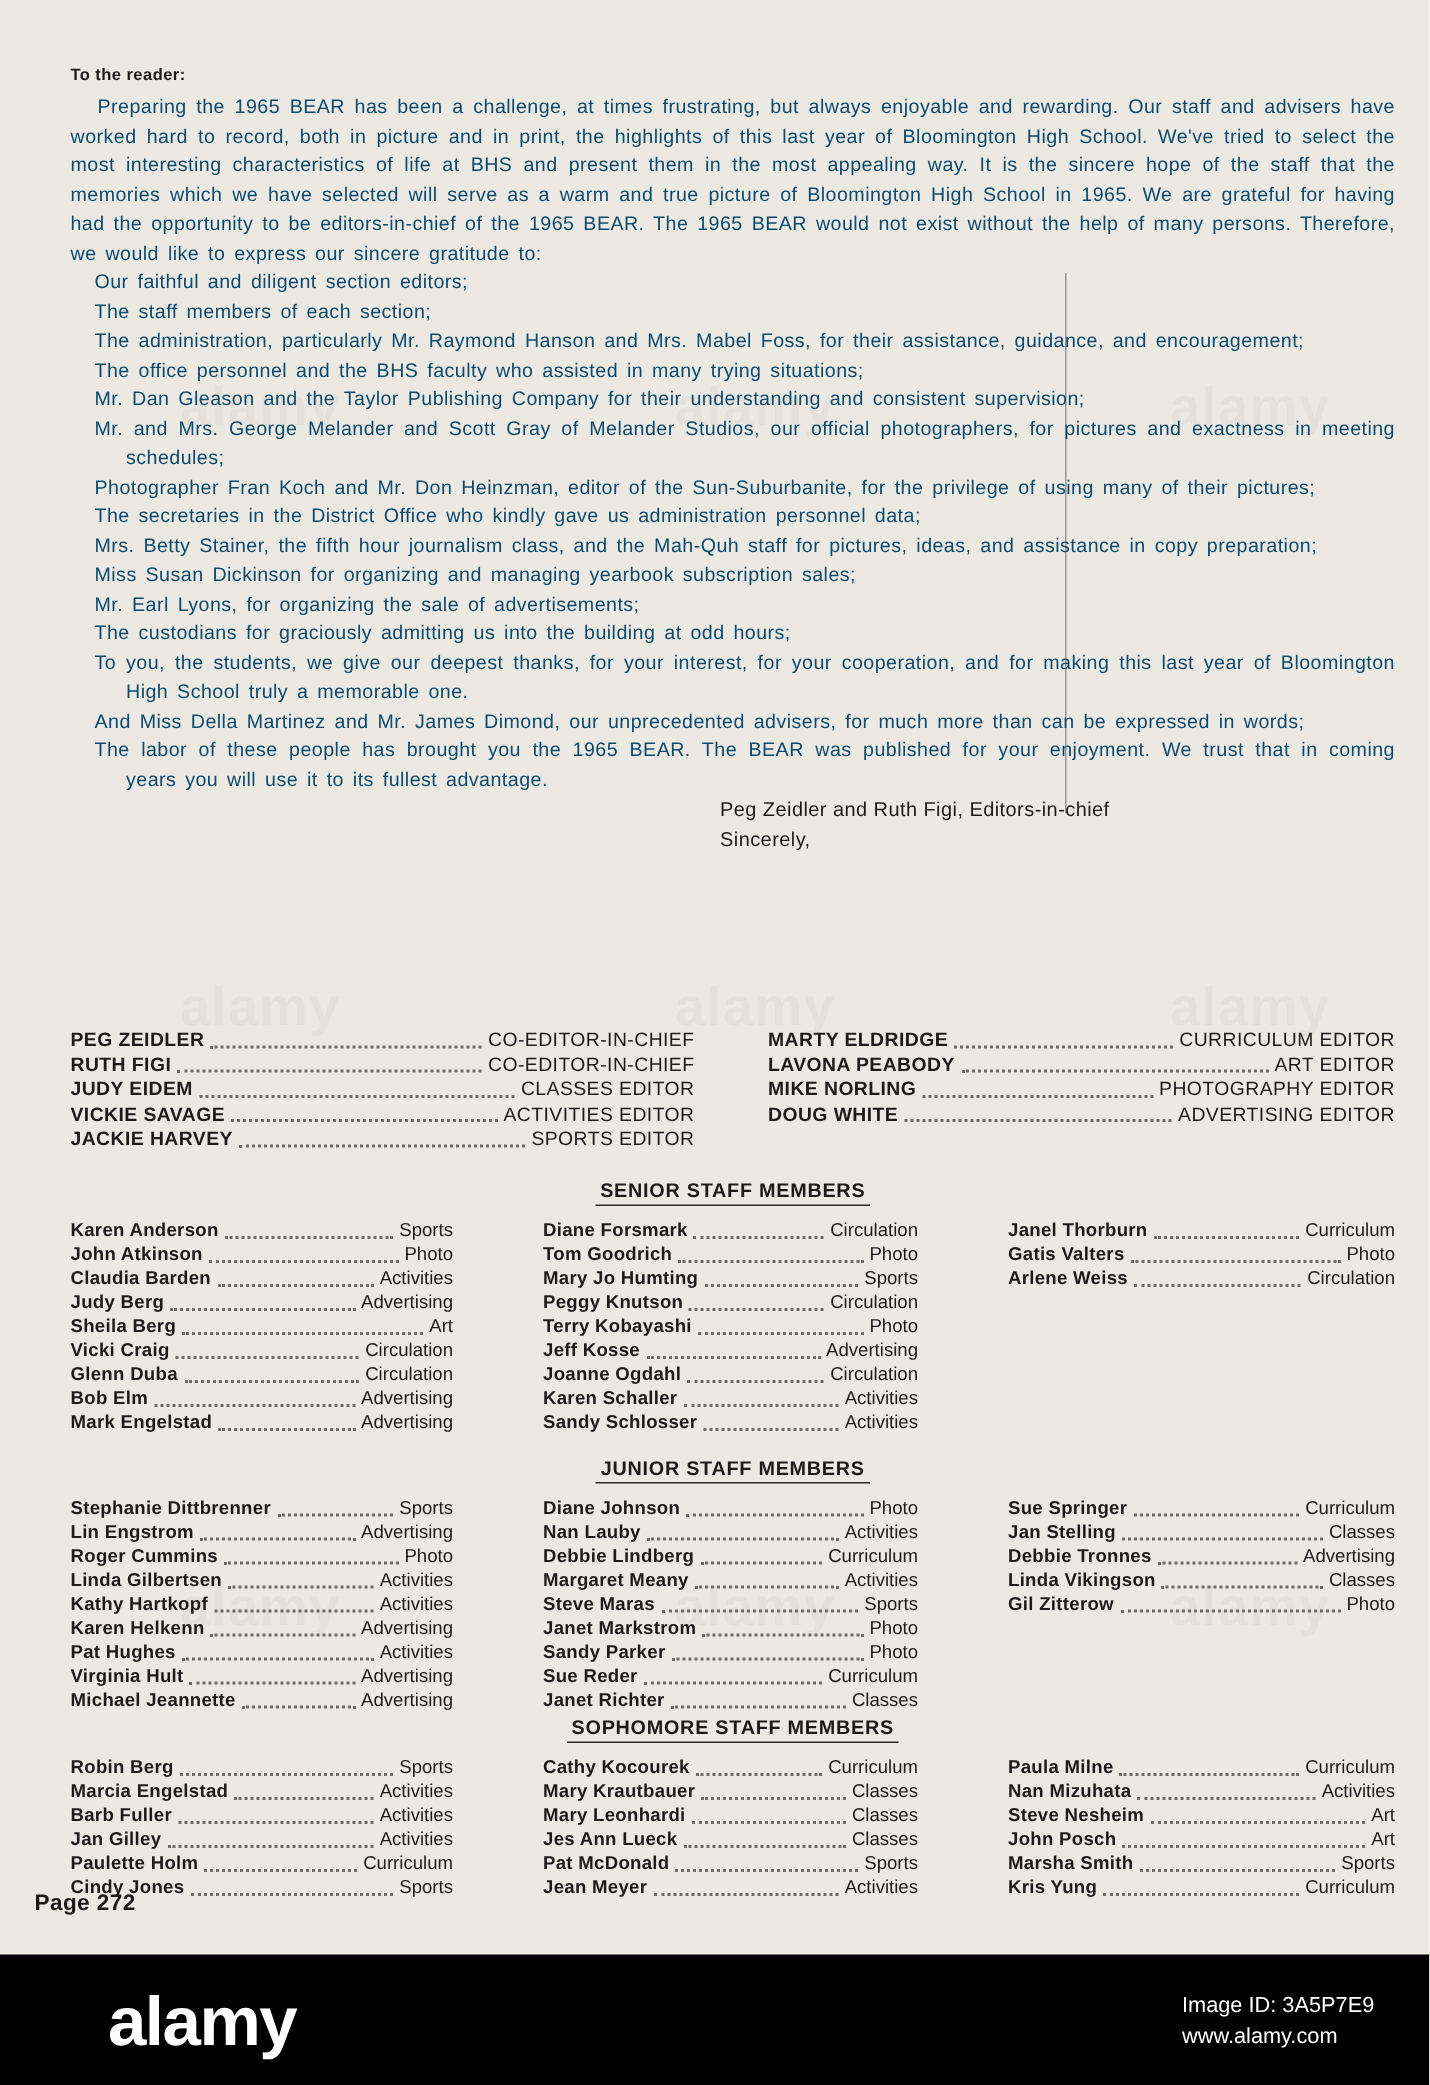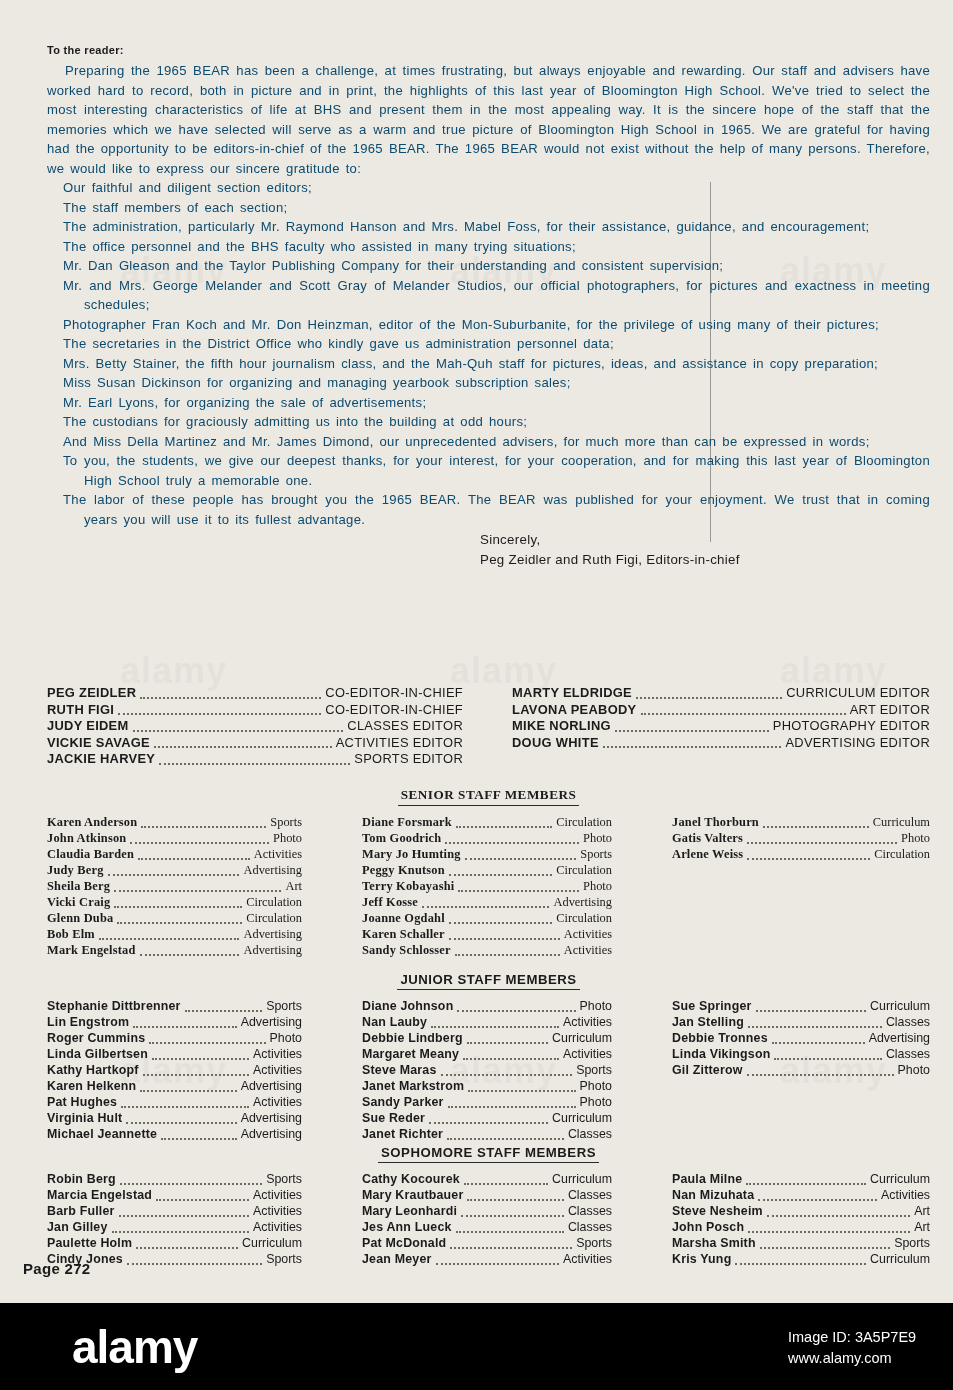--- a/index.html
+++ b/index.html
@@ -32,21 +32,21 @@
   .ed-col { width: 416px; }
   .ed-col.right { width: 418px; }
   .ed-row { display: flex; align-items: baseline; height: 16.5px; font-size: 12.9px; }
   .ed-name { font-weight: bold; white-space: nowrap; letter-spacing: .3px; }
   .ed-title { white-space: nowrap; letter-spacing: .3px; }
 
   .leader { flex: 1; border-bottom: 2px dotted #6e6a64; margin: 0 4px 3px; align-self: flex-end; min-width: 12px; }
 
   
   .staff-section { position: absolute; left: 0; width: 883px; }
-  .s-senior { top: 741px; font-family: Liberation Serif, serif; }
+  .s-senior { top: 741px; }
   .s-junior { top: 926px; }
   .s-sophomore { top: 1099px; }
   .staff-heading-row { text-align: center; margin-bottom: 9px; }
   .staff-heading { display: inline-block; font-weight: bold; font-size: 13.2px; letter-spacing: .5px; border-bottom: 1.5px solid #2a2a2a; padding: 0 3px 2px; }
   .staff-cols { display: flex; justify-content: space-between; text-align: right; }
   .col1 { width: 255px; } .col2 { width: 250px; } .col3 { width: 258px; }
   .staff-row { display: flex; align-items: baseline; height: 16px; font-size: 12.4px; }
   .staff-name { font-weight: bold; white-space: nowrap; letter-spacing: .2px; }
   .staff-role { white-space: nowrap; }
 
@@ -87,41 +87,41 @@
   <p class="ack-item">The staff members of each section;</p>
 
   <p class="ack-item">The administration, particularly Mr. Raymond Hanson and Mrs. Mabel Foss, for their assistance, guidance, and encouragement;</p>
 
   <p class="ack-item">The office personnel and the BHS faculty who assisted in many trying situations;</p>
 
   <p class="ack-item">Mr. Dan Gleason and the Taylor Publishing Company for their understanding and consistent supervision;</p>
 
   <p class="ack-item">Mr. and Mrs. George Melander and Scott Gray of Melander Studios, our official photographers, for pictures and exactness in meeting schedules;</p>
 
-  <p class="ack-item">Photographer Fran Koch and Mr. Don Heinzman, editor of the Mon-Suburbanite, for the privilege of using many of their pictures;</p>
+  <p class="ack-item">Photographer Fran Koch and Mr. Don Heinzman, editor of the Sun-Suburbanite, for the privilege of using many of their pictures;</p>
 
   <p class="ack-item">The secretaries in the District Office who kindly gave us administration personnel data;</p>
 
   <p class="ack-item">Mrs. Betty Stainer, the fifth hour journalism class, and the Mah-Quh staff for pictures, ideas, and assistance in copy preparation;</p>
 
   <p class="ack-item">Miss Susan Dickinson for organizing and managing yearbook subscription sales;</p>
 
   <p class="ack-item">Mr. Earl Lyons, for organizing the sale of advertisements;</p>
 
   <p class="ack-item">The custodians for graciously admitting us into the building at odd hours;</p>
 
+  <p class="ack-item">To you, the students, we give our deepest thanks, for your interest, for your cooperation, and for making this last year of Bloomington High School truly a memorable one.</p>
+
   <p class="ack-item">And Miss Della Martinez and Mr. James Dimond, our unprecedented advisers, for much more than can be expressed in words;</p>
 
-  <p class="ack-item">To you, the students, we give our deepest thanks, for your interest, for your cooperation, and for making this last year of Bloomington High School truly a memorable one.</p>
-
   <p class="ack-item">The labor of these people has brought you the 1965 BEAR. The BEAR was published for your enjoyment. We trust that in coming years you will use it to its fullest advantage.</p>
 </div>
       <div class="signoff">
+        <div>Peg Zeidler and Ruth Figi, Editors-in-chief</div>
         <div>Sincerely,</div>
-        <div>Peg Zeidler and Ruth Figi, Editors-in-chief</div>
       </div>
     </div>
 
     <div class="editors">
       <div class="ed-col left">
   <div class="ed-row">
     <span class="ed-name">PEG ZEIDLER</span>
     <span class="leader"></span>
     <span class="ed-title">CO-EDITOR-IN-CHIEF</span>
   </div>

